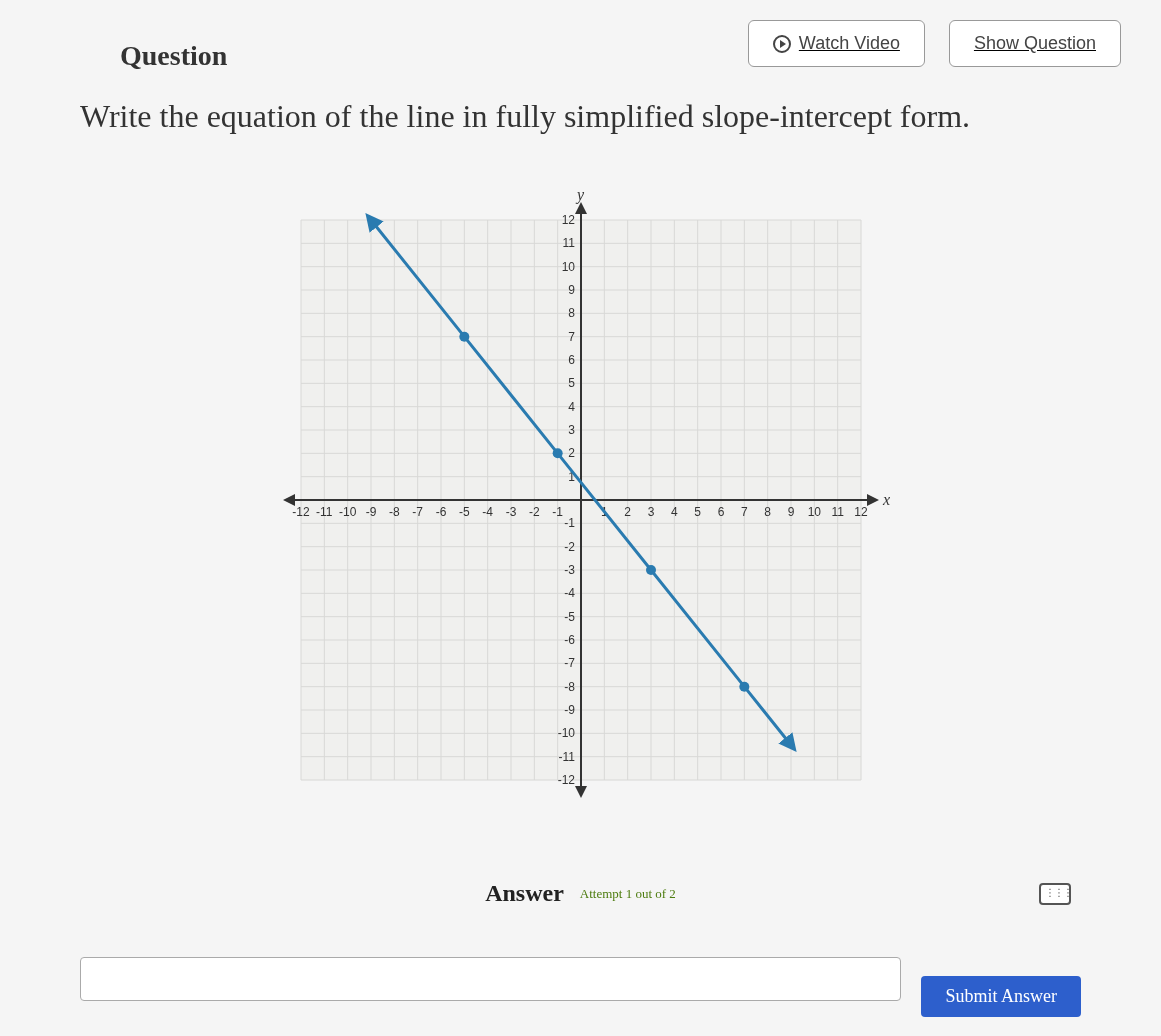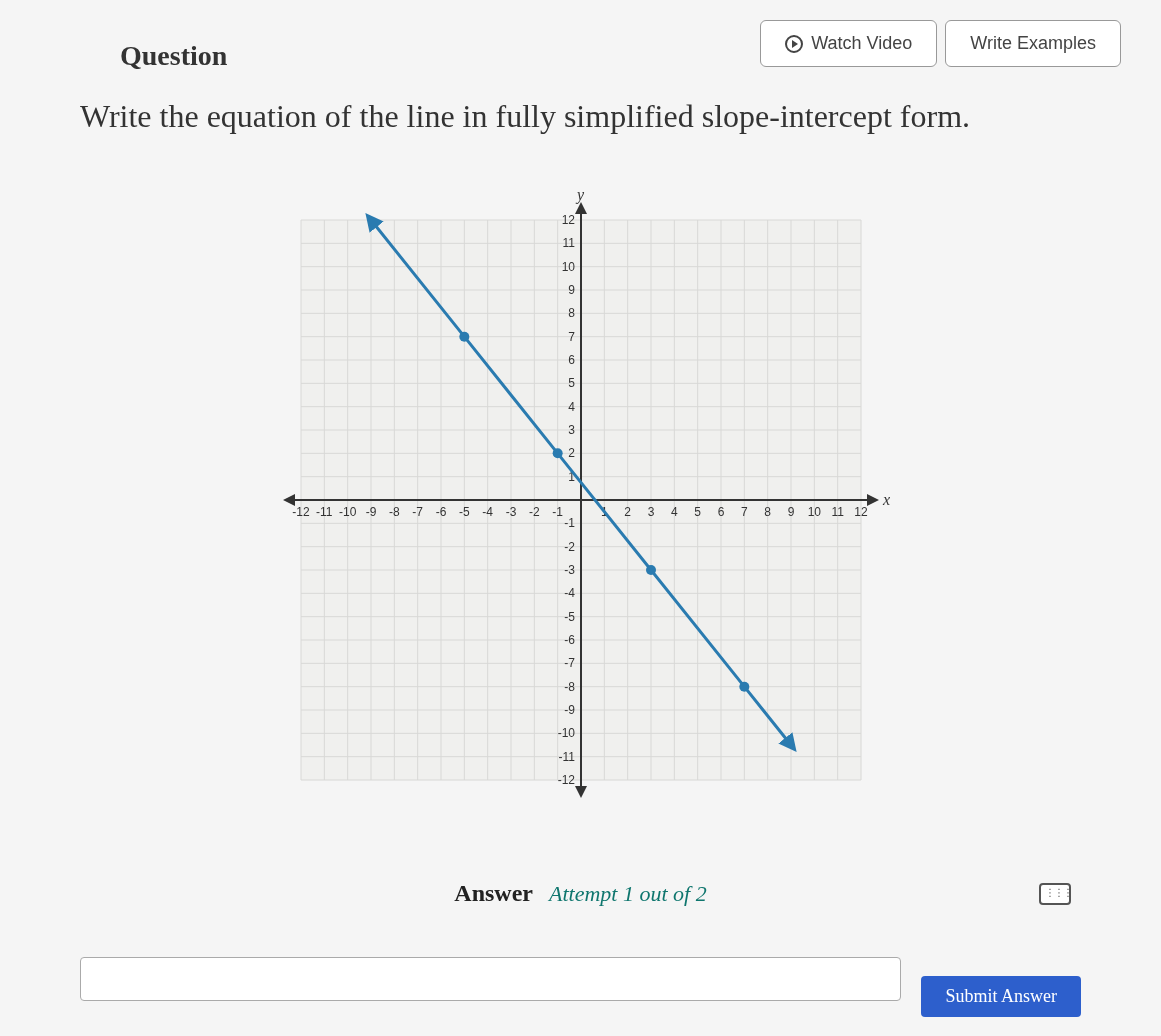--- a/index.html
+++ b/index.html
@@ -24,21 +24,22 @@
   }
   .question-title {
     font-size: 28px;
     font-weight: bold;
     color: #333;
     padding-left: 80px;
     margin-top: 20px;
   }
   .header-buttons {
     display: flex;
-    gap: 8px;
+    gap: 24px;
+    text-decoration: underline;
   }
   .btn-outline {
     background: #fff;
     border: 1px solid #999;
     border-radius: 6px;
     padding: 12px 24px;
     font-size: 18px;
     color: #444;
     font-family: Arial, sans-serif;
     cursor: pointer;
@@ -83,24 +84,23 @@
     align-items: baseline;
     gap: 16px;
     padding: 20px 40px 10px 40px;
   }
   .answer-label {
     font-size: 24px;
     font-weight: bold;
     color: #222;
   }
   .attempt-text {
-    font-size: 22px;
-    color: #0f766e;
+    font-size: 13px;
+    color: #4d7c0f;
     font-family: Georgia, serif;
-    font-style: italic;
   }
   .keypad-icon {
     width: 32px;
     height: 22px;
     border: 2px solid #555;
     border-radius: 4px;
     display: inline-block;
     position: absolute;
     right: 50px;
     background: #fff;
@@ -152,21 +152,21 @@
 <div class="page">
 
   <div class="header-row">
     <div class="question-title">Question</div>
     <div class="header-buttons">
       <button class="btn-outline">
         <span class="play-icon"></span>
         <span>Watch Video</span>
       </button>
       <button class="btn-outline">
-        <span>Write Examples</span>
+        <span>Show Question</span>
       </button>
     </div>
   </div>
 
   <div class="prompt-text">Write the equation of the line in fully simplified slope-intercept form.</div>
 
   <div class="chart-wrap">
     <svg class="chart" id="chart-svg" width="640" height="640">
         <rect x="40" y="40" width="560" height="560" fill="#f0f0ee" stroke="none"></rect>
         <line x1="40" y1="600" x2="40" y2="40" stroke="#d8d8d6" stroke-width="1"></line>

